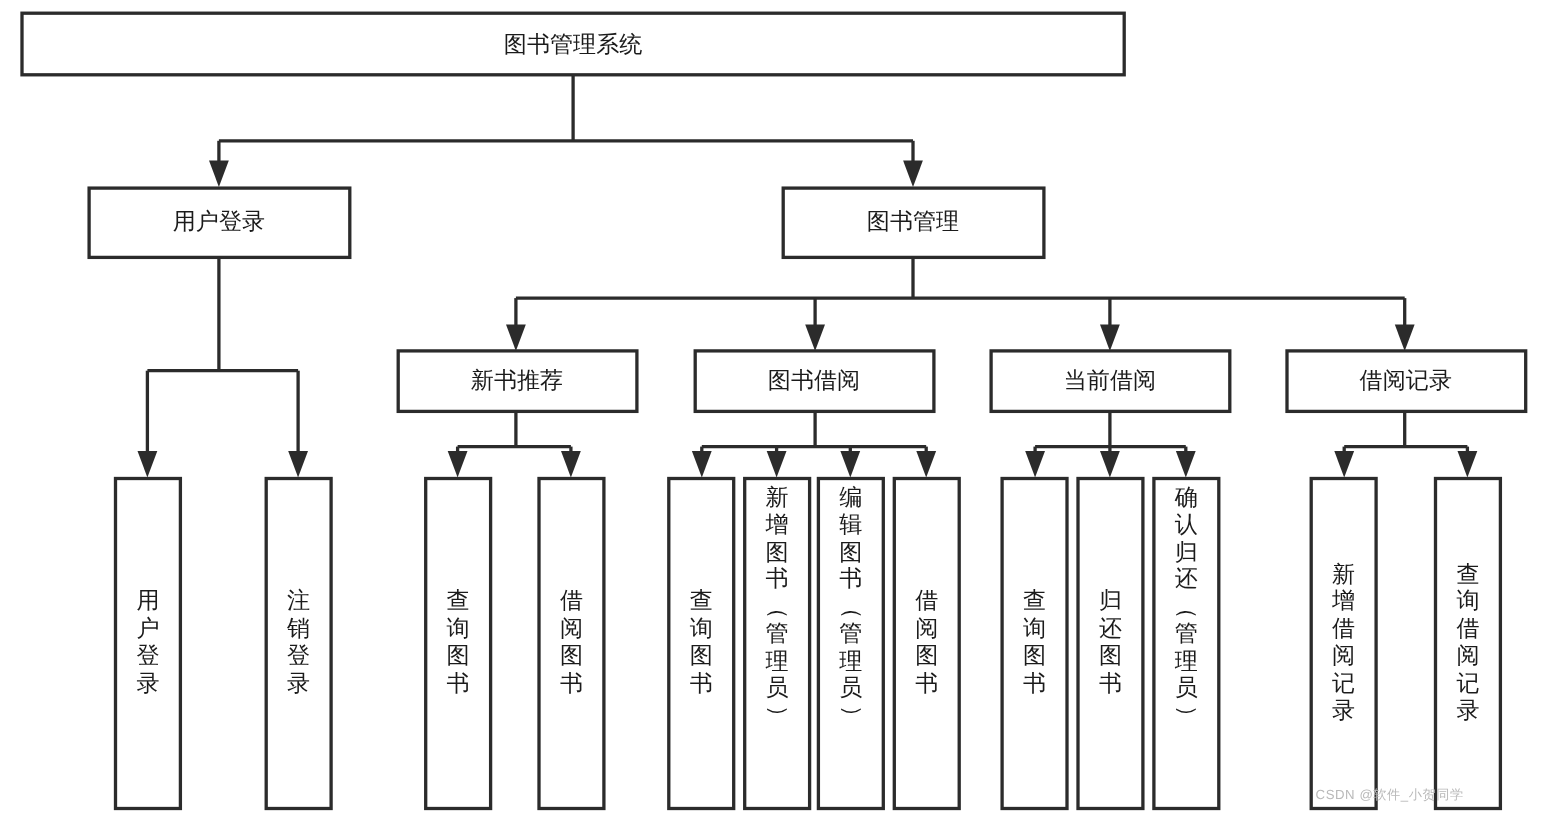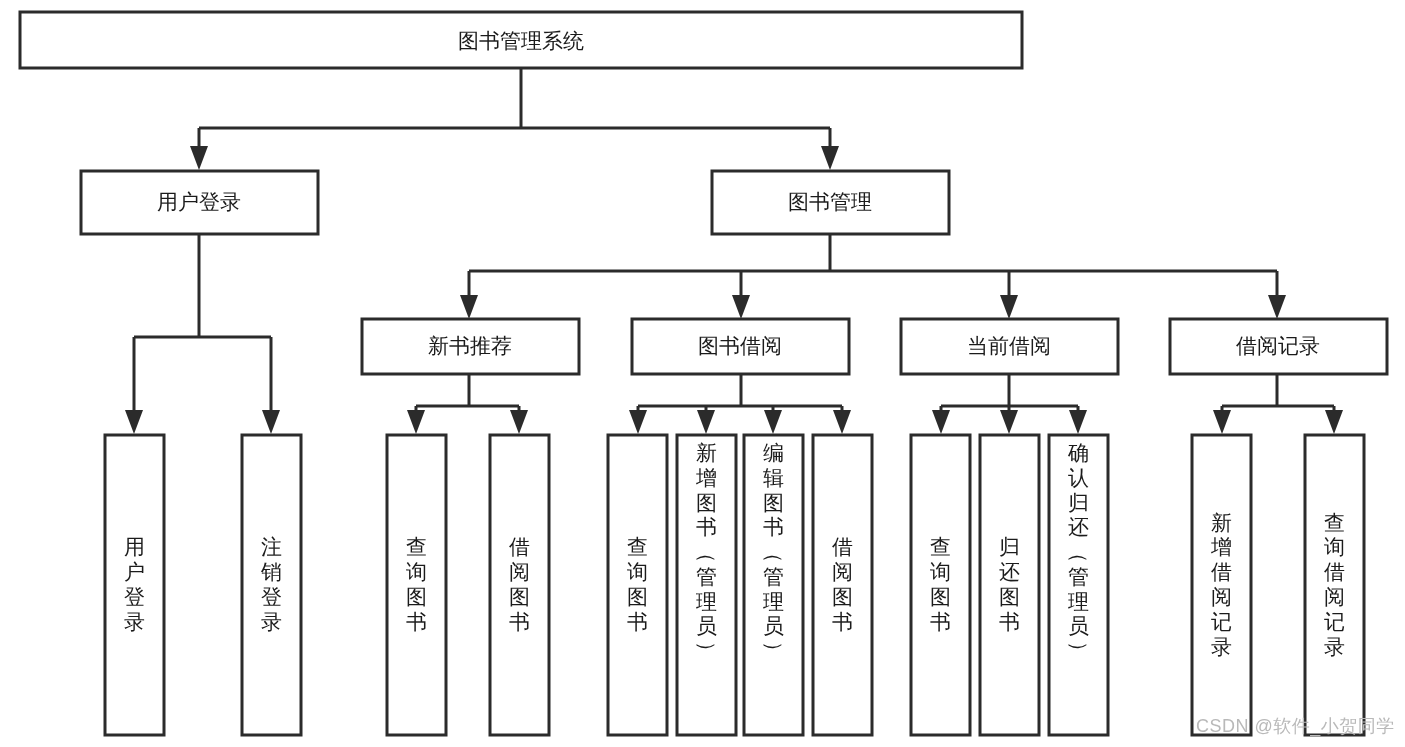--- a/index.html
+++ b/index.html
@@ -61,21 +61,21 @@
     color: #1b1b1b;
     pointer-events: none;
     text-align: center;
   }
   .vert-char {
     display: block;
   }
   .watermark {
     position: absolute;
     font-family: "Liberation Sans", "DejaVu Sans", sans-serif;
-    font-size: 18px;
+    font-size: 12px;
     color: #b9b9b9;
     white-space: nowrap;
     letter-spacing: 0.5px;
   }
 </style>
 </head>
 <body>
 
 <div id="diagram-root">
 

